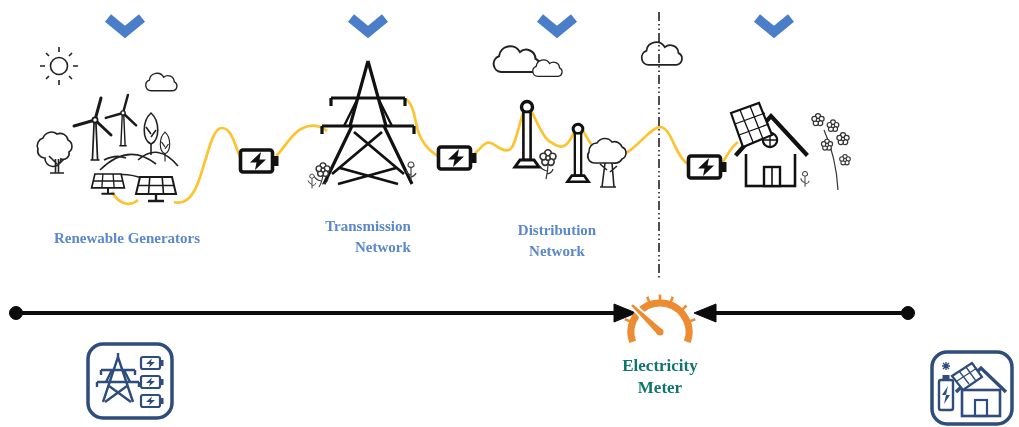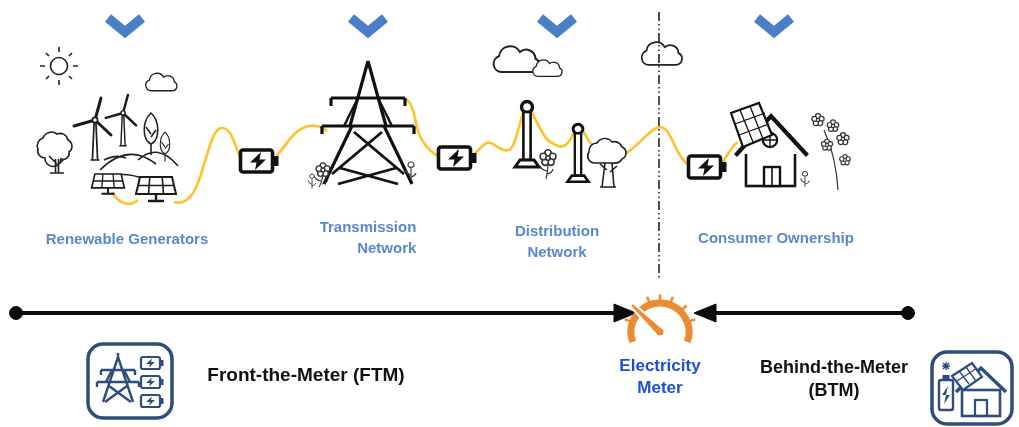--- a/index.html
+++ b/index.html
@@ -1,24 +1,24 @@
 <!DOCTYPE html>
 <html><head>
 <meta charset="utf-8">
 <style>
   html,body{margin:0;padding:0;background:#fff;}
   .canvas{position:relative;width:1019px;height:427px;background:#ffffff;overflow:hidden;
-          font-family:Liberation Sans, sans-serif;}
+          font-family:Liberation Serif, serif;}
   .scene{position:absolute;left:0;top:0;}
   .stage-label{position:absolute;transform:translateX(-50%);text-align:center;font-weight:bold;
                font-size:15px;line-height:21px;color:#5a87cd;white-space:pre-line;}
   .zone-label{position:absolute;transform:translateX(-50%);text-align:center;font-weight:bold;
               font-size:19px;line-height:23px;color:#111;white-space:pre-line;}
   .meter-label{position:absolute;transform:translateX(-50%);text-align:center;font-weight:bold;
-               font-size:17px;line-height:22px;color:#1d4ed8;white-space:pre-line;}
+               font-size:17px;line-height:22px;color:#0f766e;white-space:pre-line;}
 </style>
 </head>
 <body>
 
 <div class="canvas">
 
 <svg class="scene" width="1019" height="427" viewBox="0 0 1019 427">
   <defs>
     <path id="cloud" d="M -14,8 a 6.5,6.5 0 0 1 -2,-12.6 a 9,9 0 0 1 16.8,-3.4 a 7.5,7.5 0 0 1 12.4,5.4 a 5.6,5.6 0 0 1 -1.8,10.6 z" fill="#fff" stroke="#222" stroke-width="1.6"></path>
     <g id="chevron">
@@ -223,21 +223,17 @@
       <path d="M 16,34 L 10,43 L 14,43 L 12,52 L 18,43 L 14,43 Z" fill="#2e4c7c" stroke="none"></path>
     </g>
   </g>
 </svg>
 
 <div class="stage-label" style="left:127px;top:228px;">Renewable Generators</div>
 <div class="stage-label" style="left:368px;top:216px;text-align:right;">Transmission
 Network</div>
 <div class="stage-label" style="left:557px;top:220px;">Distribution
 Network</div>
-<div class="stage-label" style="left:776px;top:227px;">Consumer Ownership</div>
-
-<div class="zone-label" style="left:306px;top:363px;">Front-the-Meter (FTM)</div>
+
 <div class="meter-label" style="left:660px;top:355px;">Electricity
 Meter</div>
-<div class="zone-label" style="left:834px;top:356px;font-size:18px;">Behind-the-Meter
-(BTM)</div>
 
 </div>
 
 </body></html>

